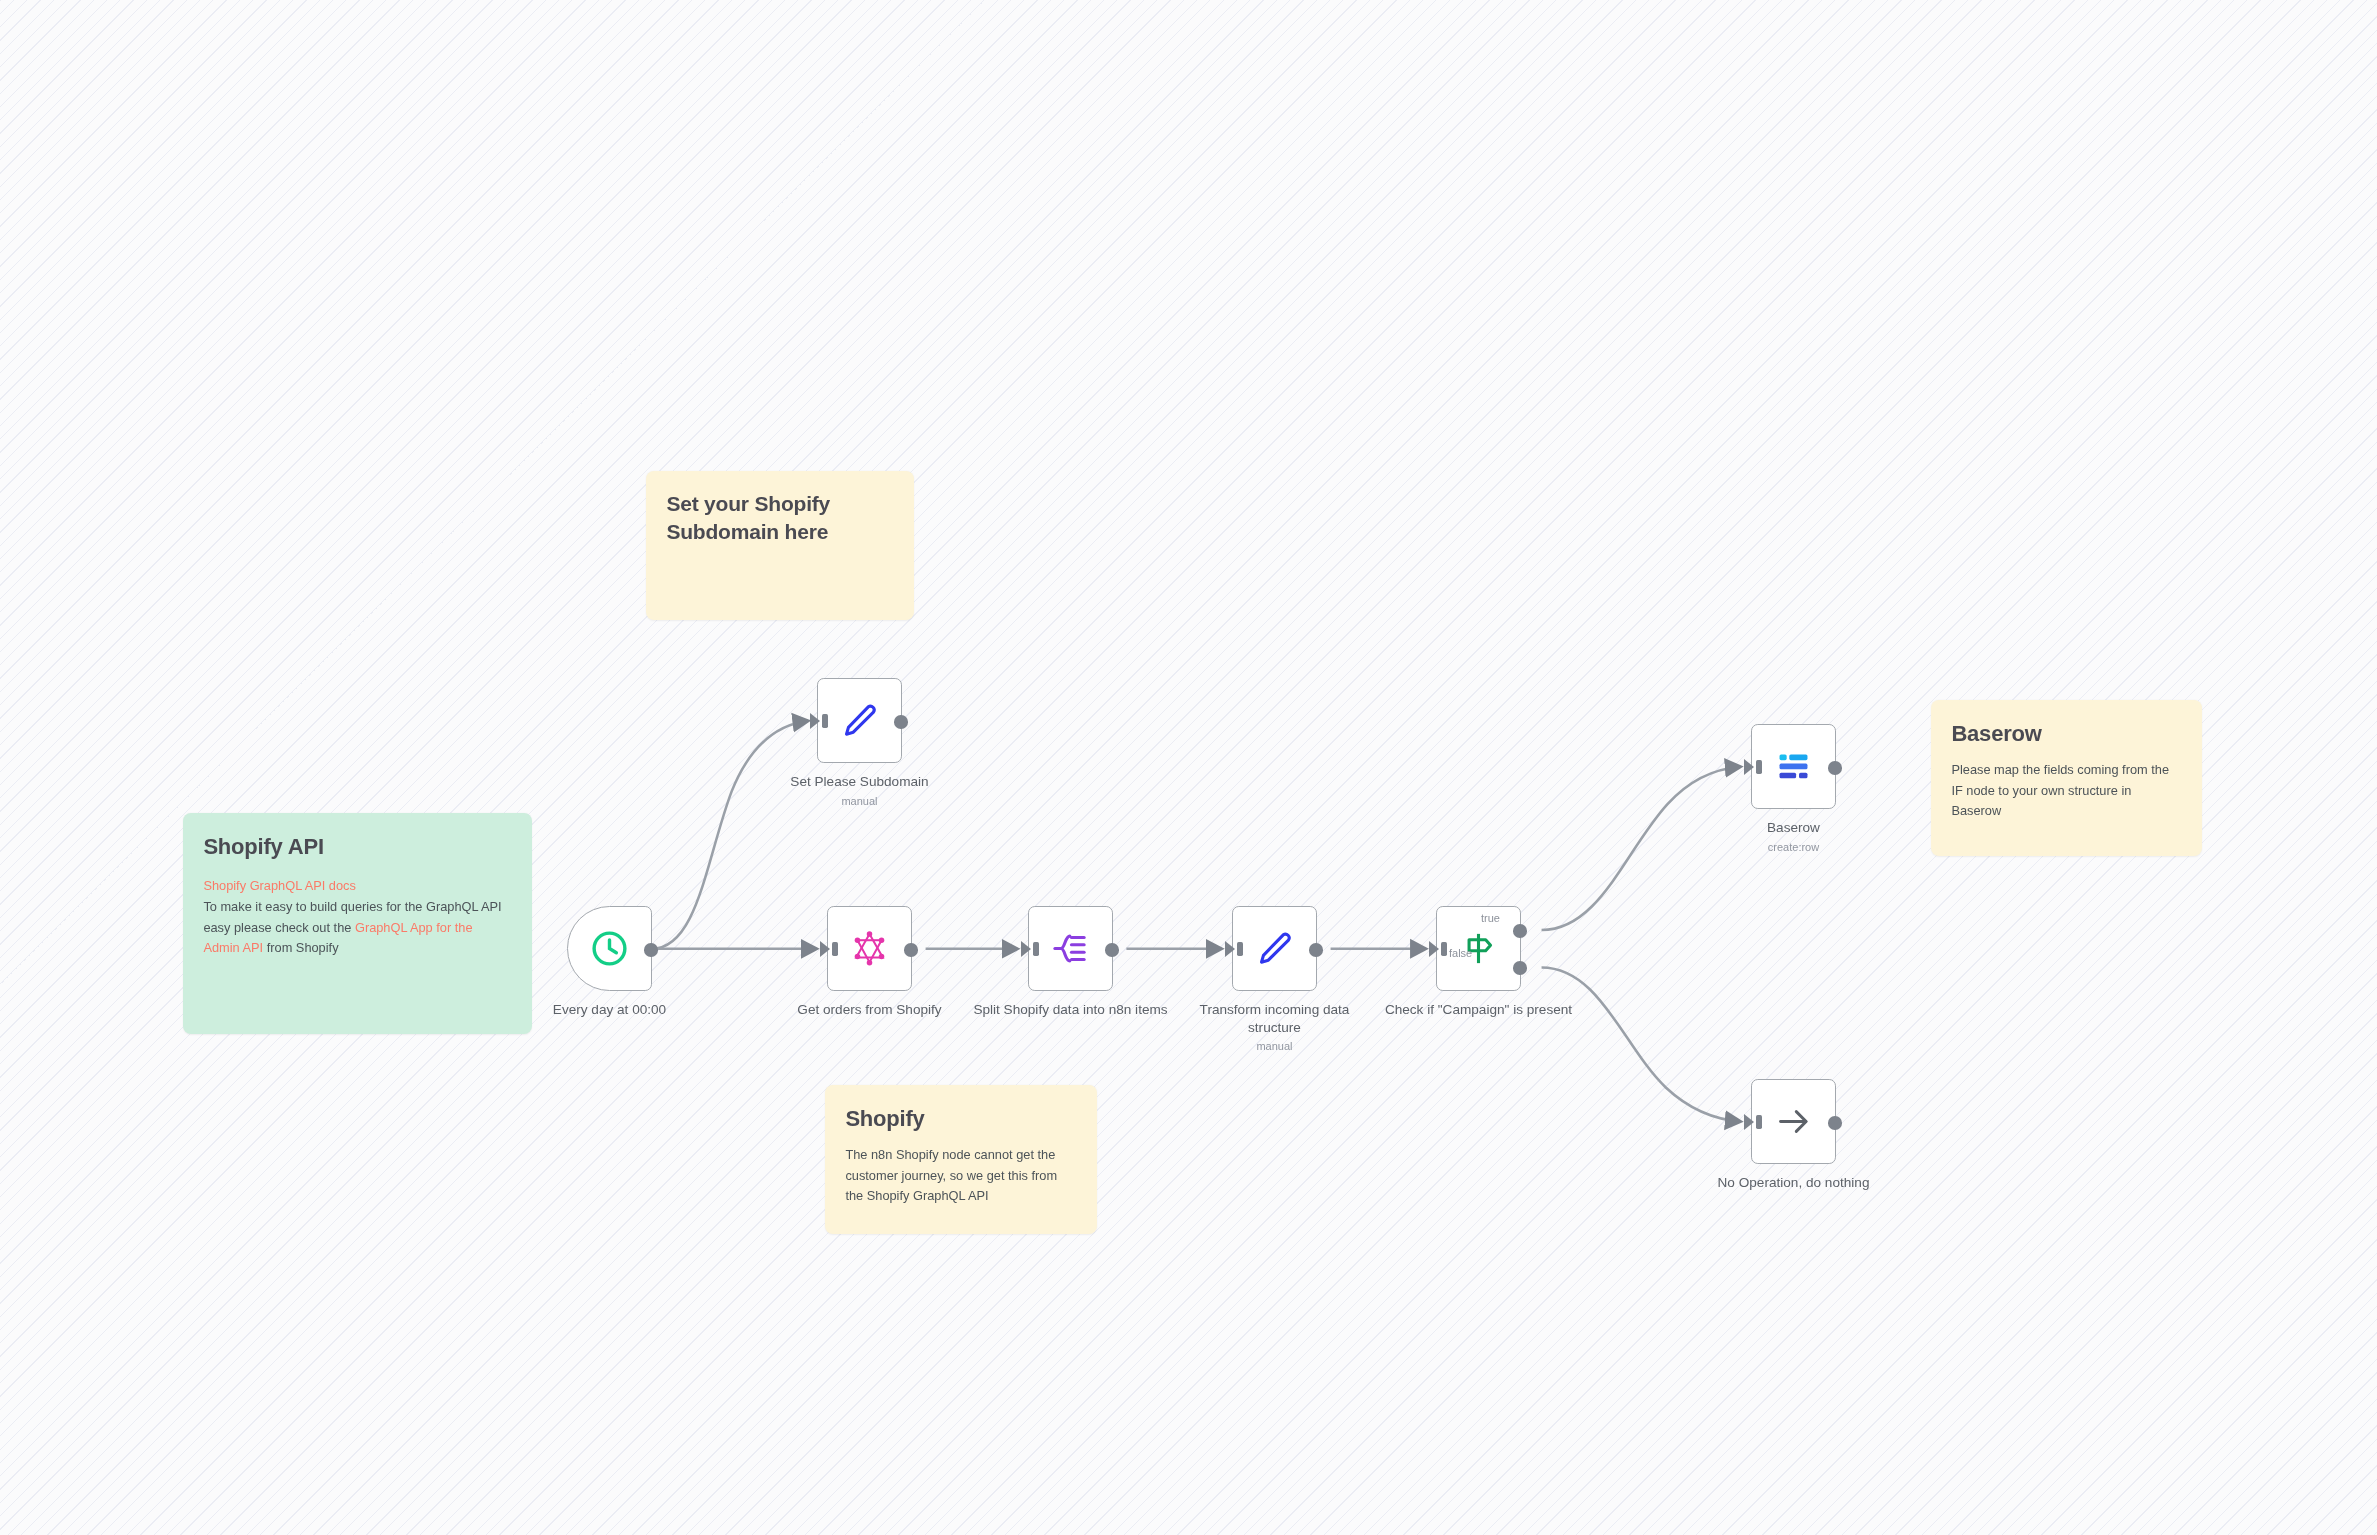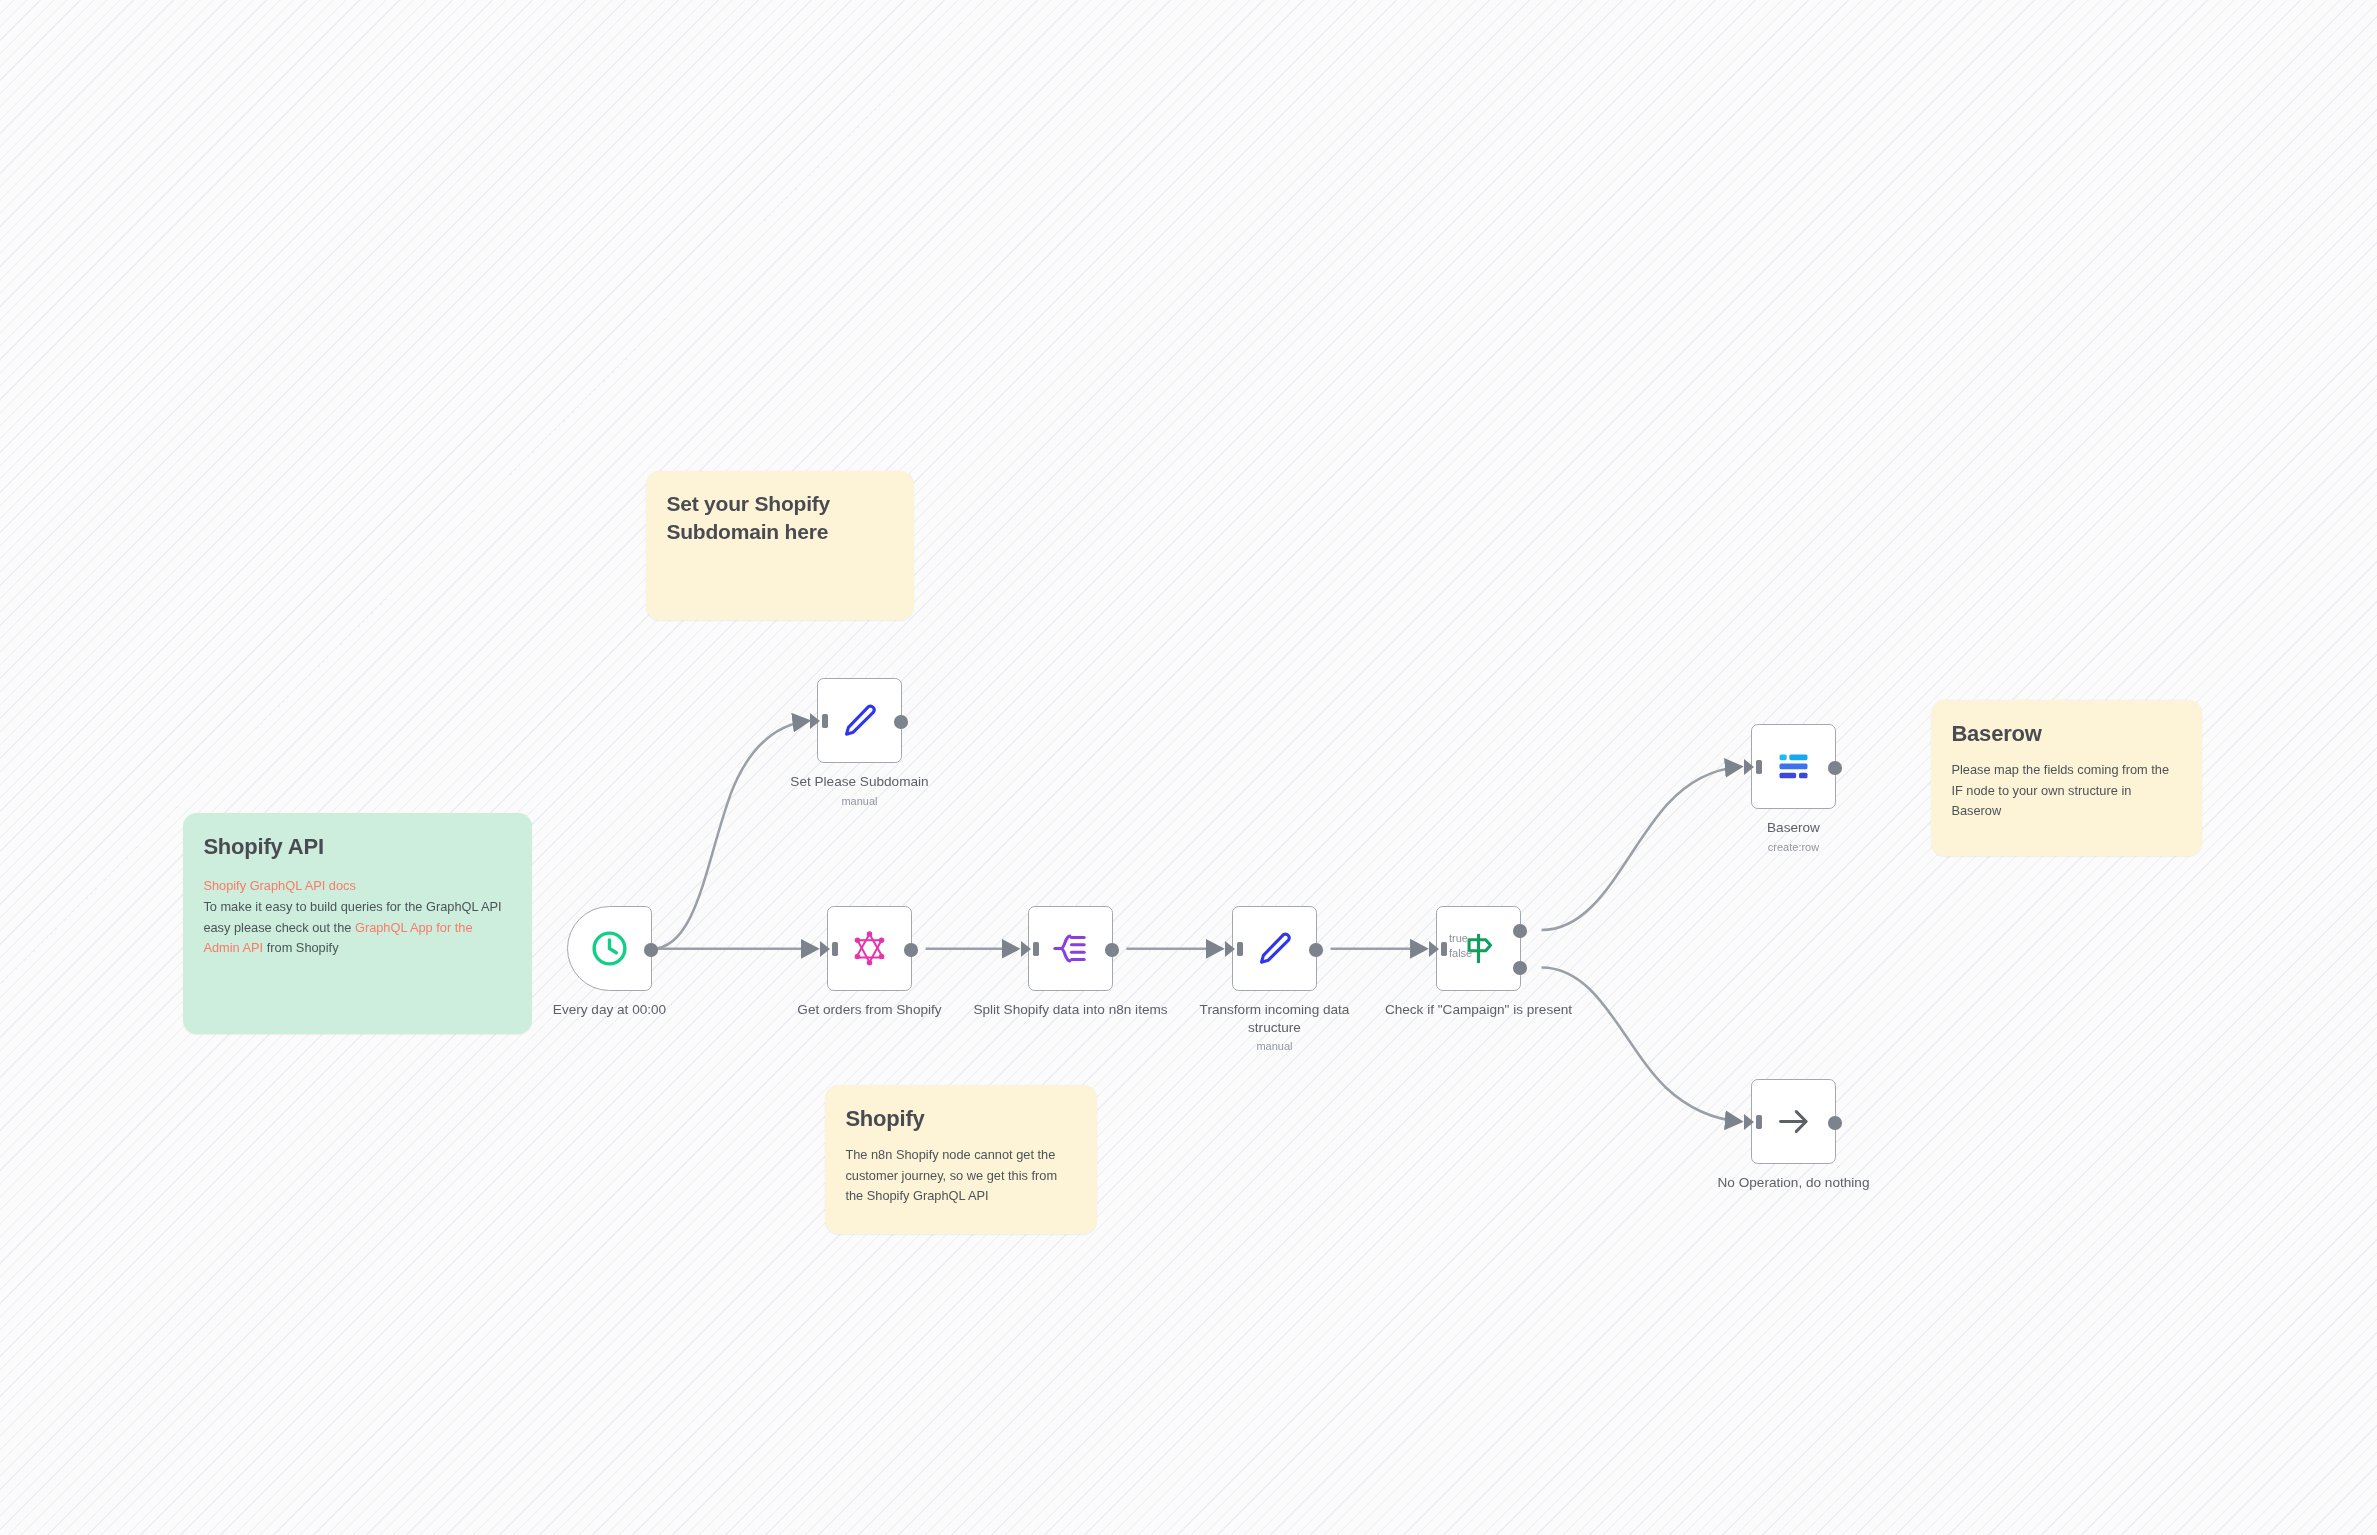--- a/index.html
+++ b/index.html
@@ -20,21 +20,21 @@
         rgba(222, 225, 238, 0.55) 0.9px,
         rgba(255, 255, 255, 0) 0.9px,
         rgba(255, 255, 255, 0) 9.4px
       );
     font-family: "Liberation Sans", sans-serif;
   }
 
   
   .sticky {
     position: absolute;
-    border-radius: 14px;
+    border-radius: 8px;
     box-sizing: border-box;
     padding: 19px 20.4px 17px 20.4px;
     overflow: hidden;
   }
   .sticky.yellow {
     background: #fdf4d8;
     box-shadow: 0 0.9px 1.7px rgba(0,0,0,0.06);
   }
   .sticky.green {
     background: #cdeedd;
@@ -138,21 +138,21 @@
     background: #7d838c;
     border-radius: 1.7px;
   }
   .ep-label {
     position: absolute;
     left: 12px;
     font-size: 11px;
     color: #8d929b;
     white-space: nowrap;
   }
-  .ep-label.lbl-true  { top: 25px; }
+  .ep-label.lbl-true  { top: 5px; margin-left: 32px; }
   .ep-label.lbl-false { top: 40px; text-align: center; }
 
   .bolt {
     position: absolute;
     font-size: 22px;
     color: #ff6d5a;
     line-height: 1;
   }
 
   svg.wires {

